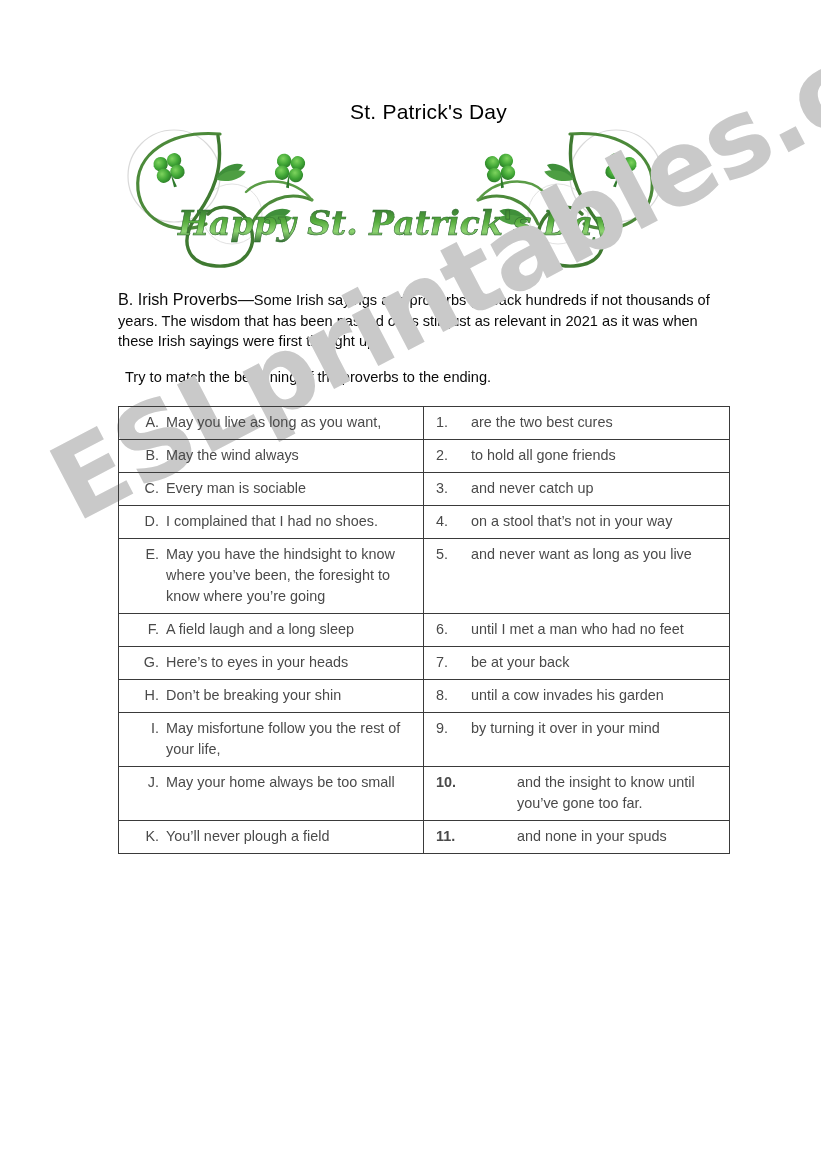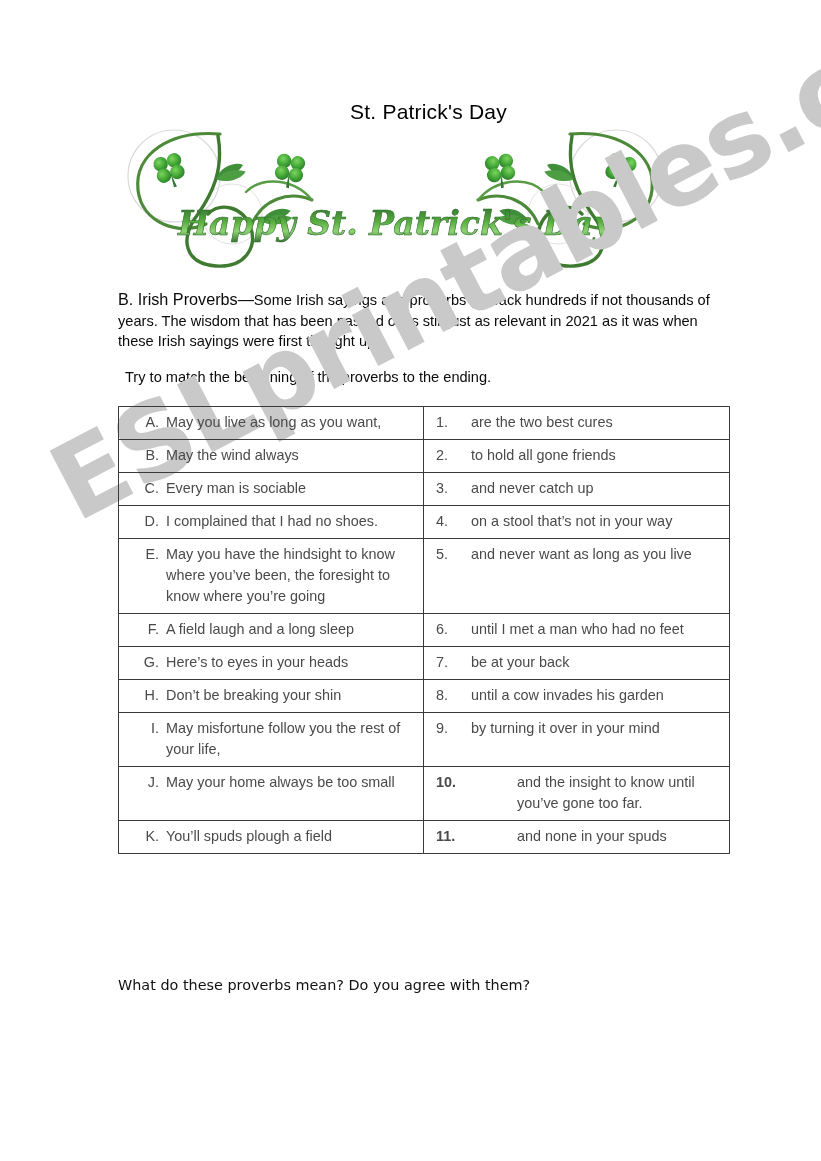--- a/index.html
+++ b/index.html
@@ -343,28 +343,27 @@
           <div class="item wide-marker">
             <span class="marker">10.</span>
             <span class="body">and the insight to know until you’ve gone too far.</span>
           </div>
         </td>
       </tr>
       <tr>
         <td class="col-left">
           <div class="item">
             <span class="marker">K.</span>
-            <span class="body">You’ll spuds plough a field</span>
+            <span class="body">You’ll never plough a field</span>
           </div>
         </td>
         <td class="col-right">
           <div class="item wide-marker">
             <span class="marker">11.</span>
             <span class="body">and none in your spuds</span>
           </div>
         </td>
       </tr>
     </tbody>
   </table>
 
-  <div class="para closing">What do these proverbs mean?  Do you agree with them?</div>
 
 </div>
 
 </body></html>

